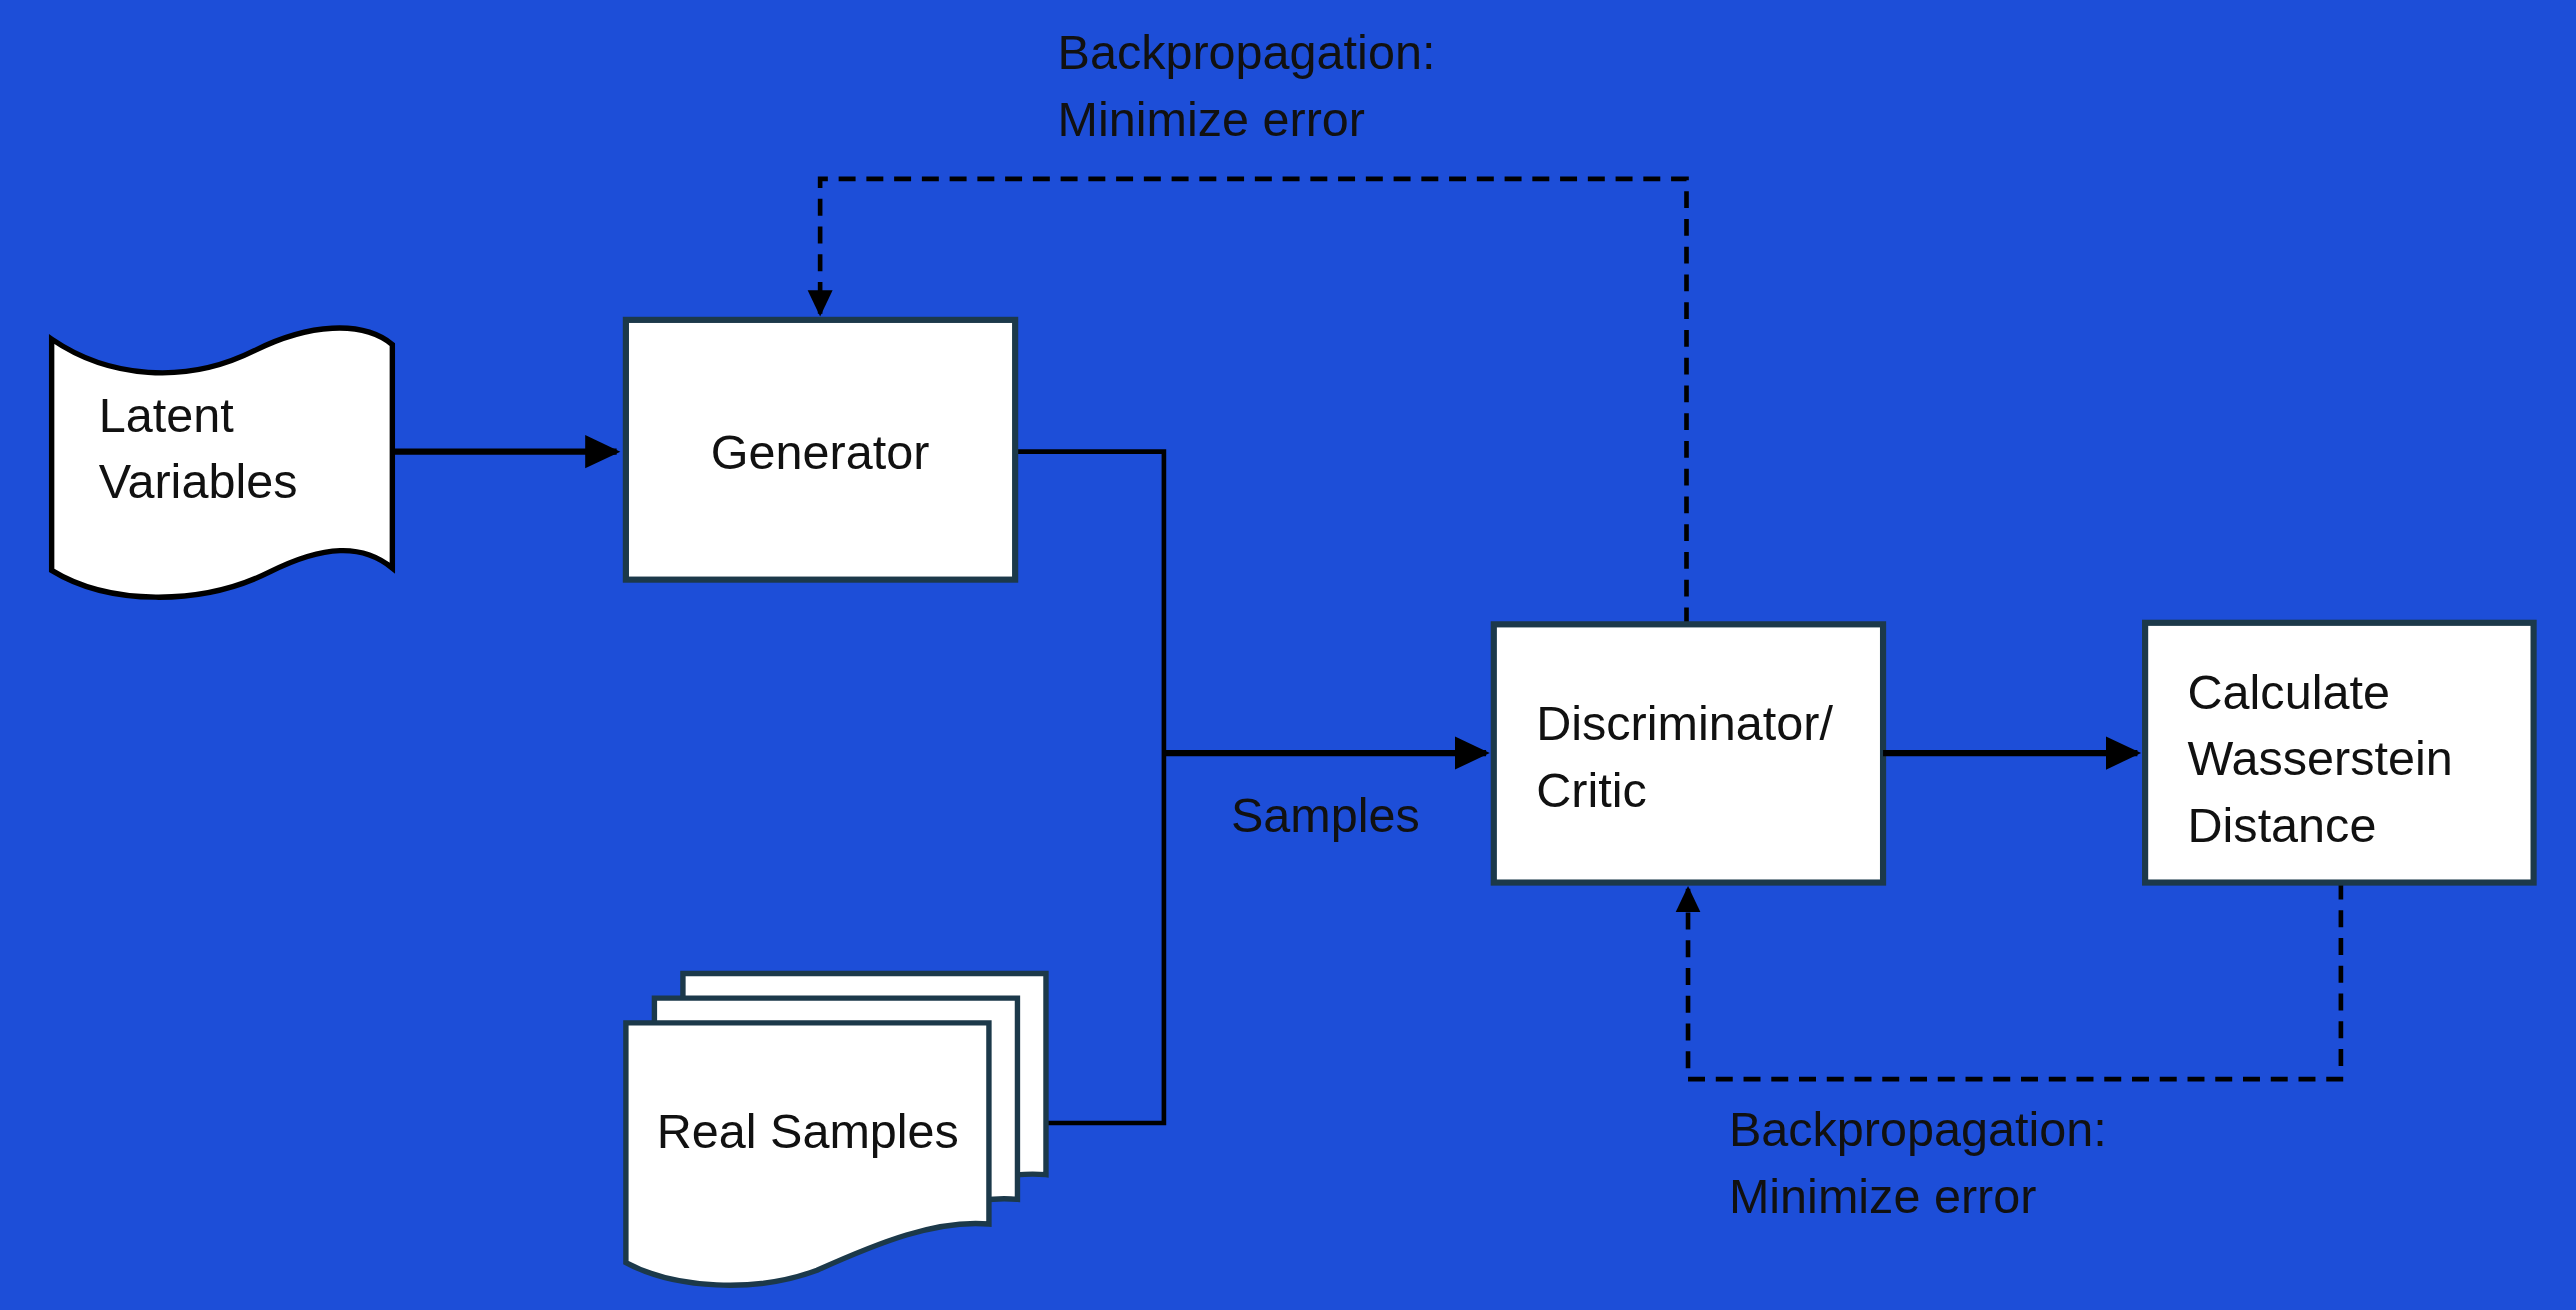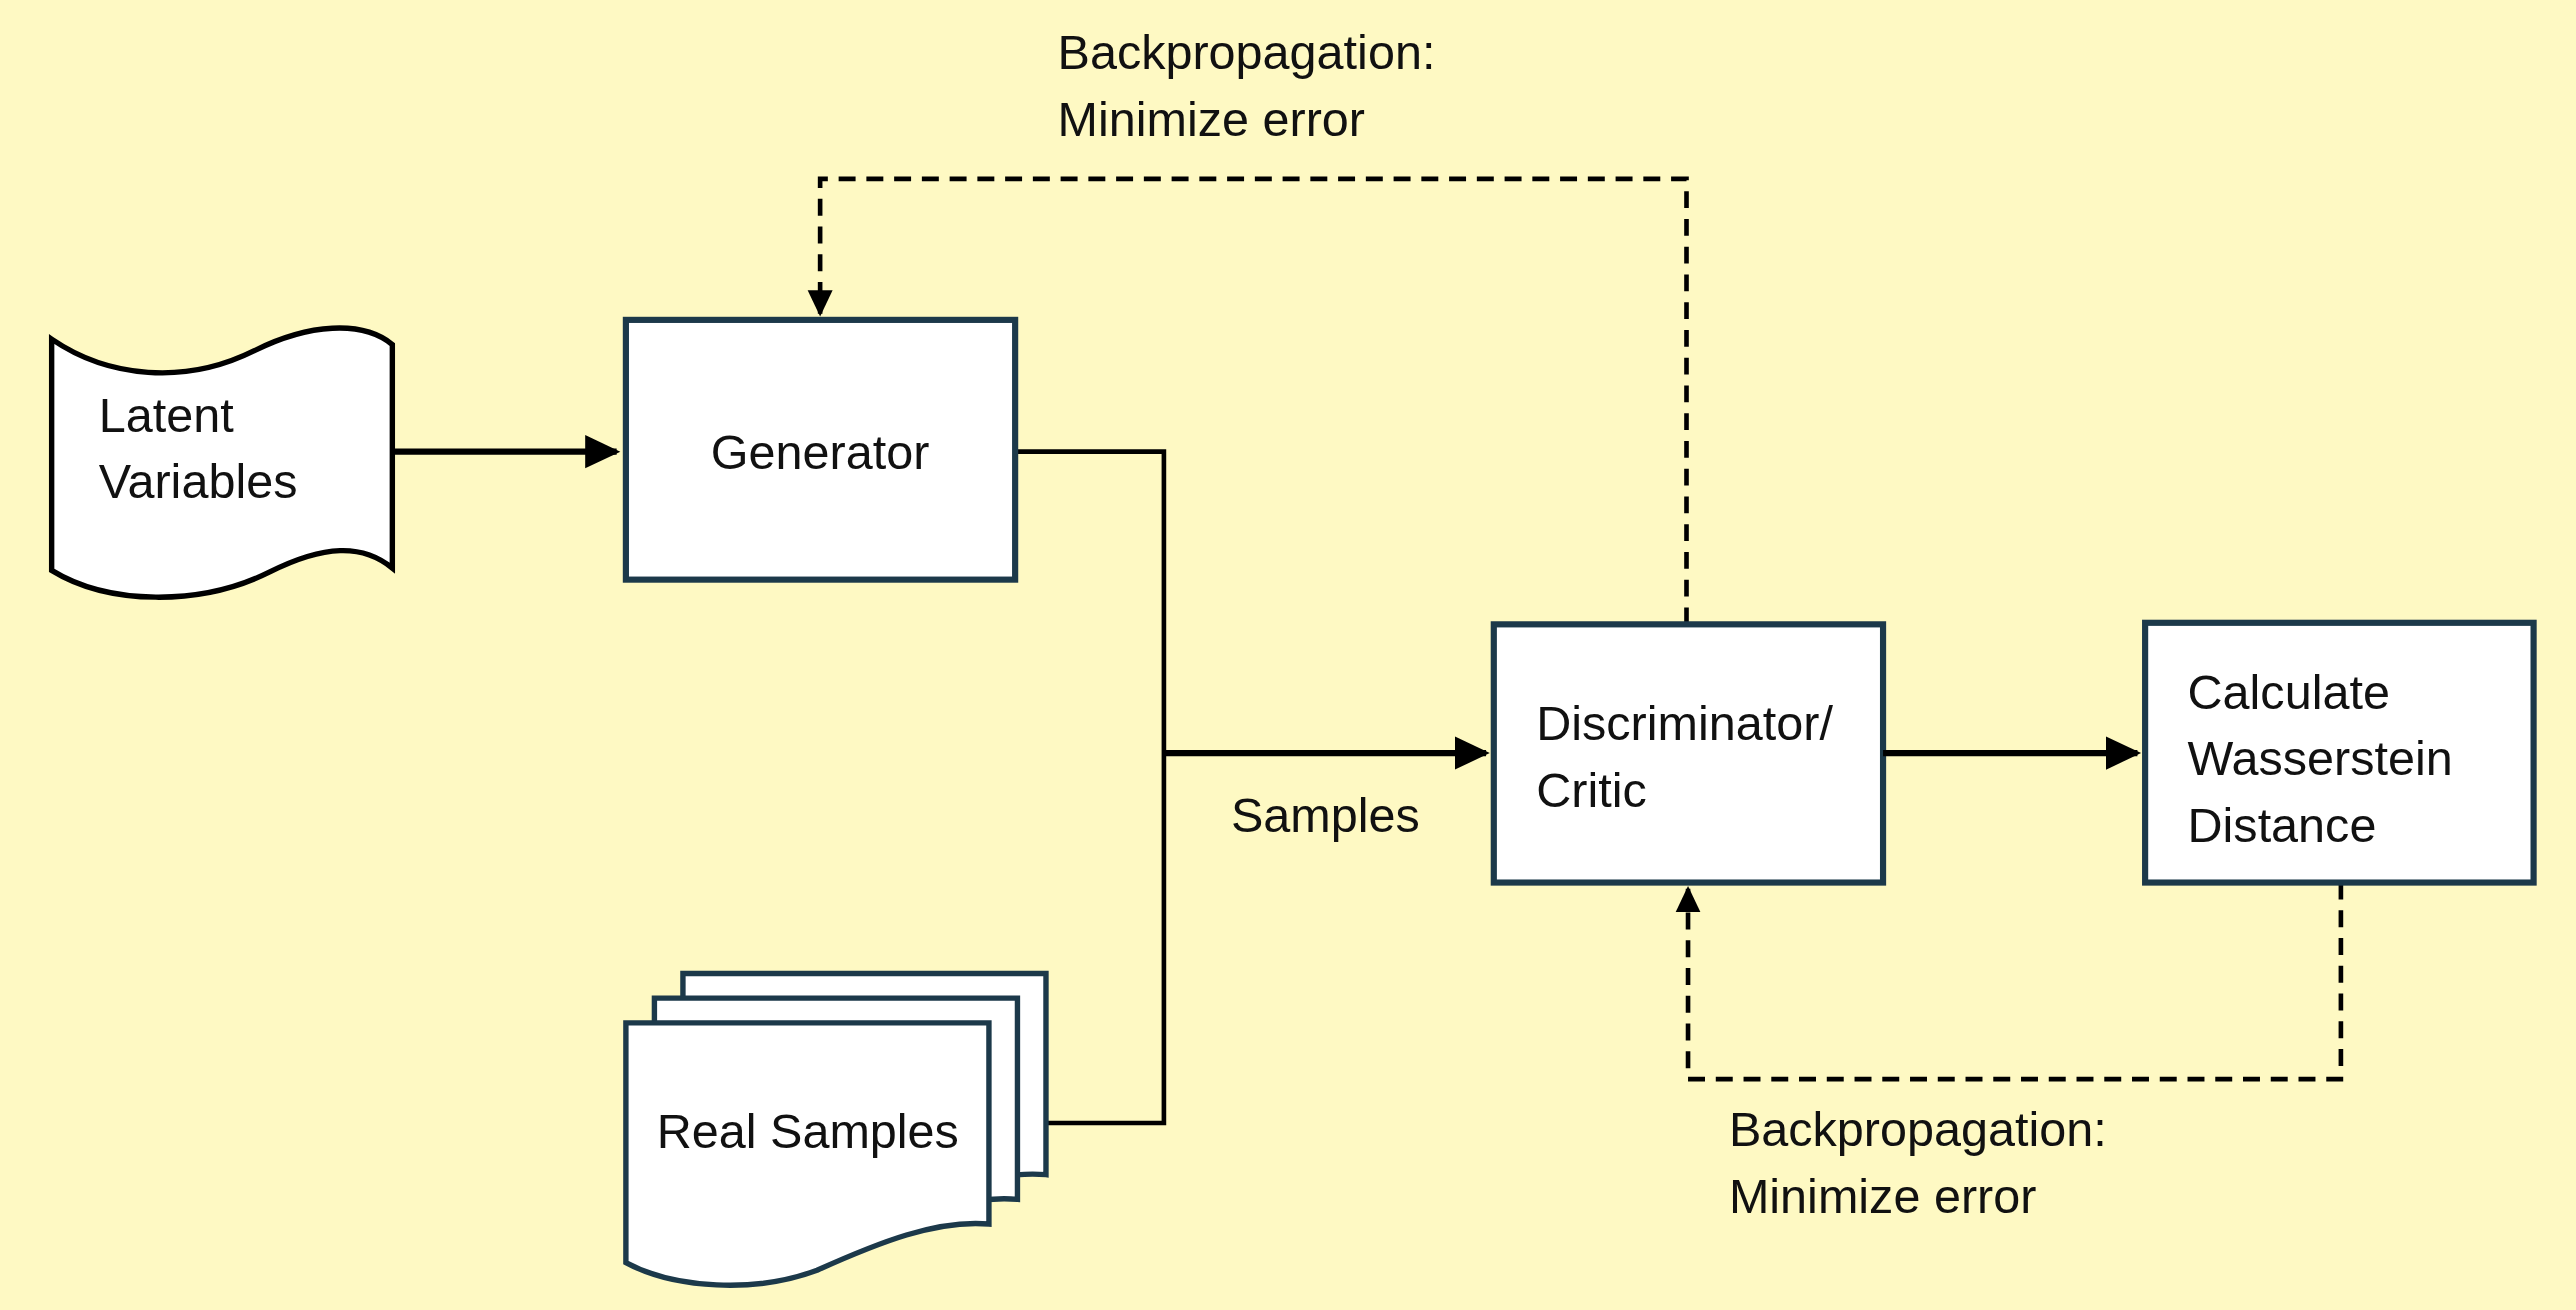--- a/index.html
+++ b/index.html
@@ -5,21 +5,21 @@
 <style>
   html, body {
     margin: 0;
     padding: 0;
     background: #ffffff;
   }
   .stage {
     width: 100%;
     max-width: 2576px;
     margin: 0 auto;
-    background: #fef9c3;
+    background: #1d4ed8;
   }
   svg {
     display: block;
     width: 100%;
     height: auto;
     font-family: "Liberation Sans", sans-serif;
   }
   text {
     fill: #111111;
     font-size: 63px;

